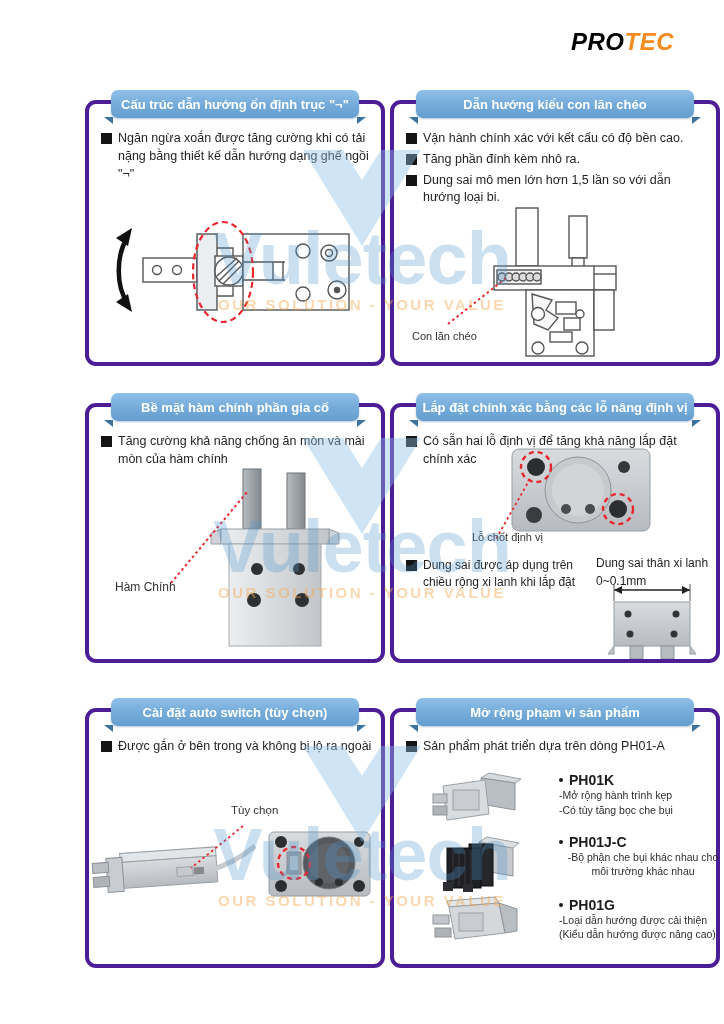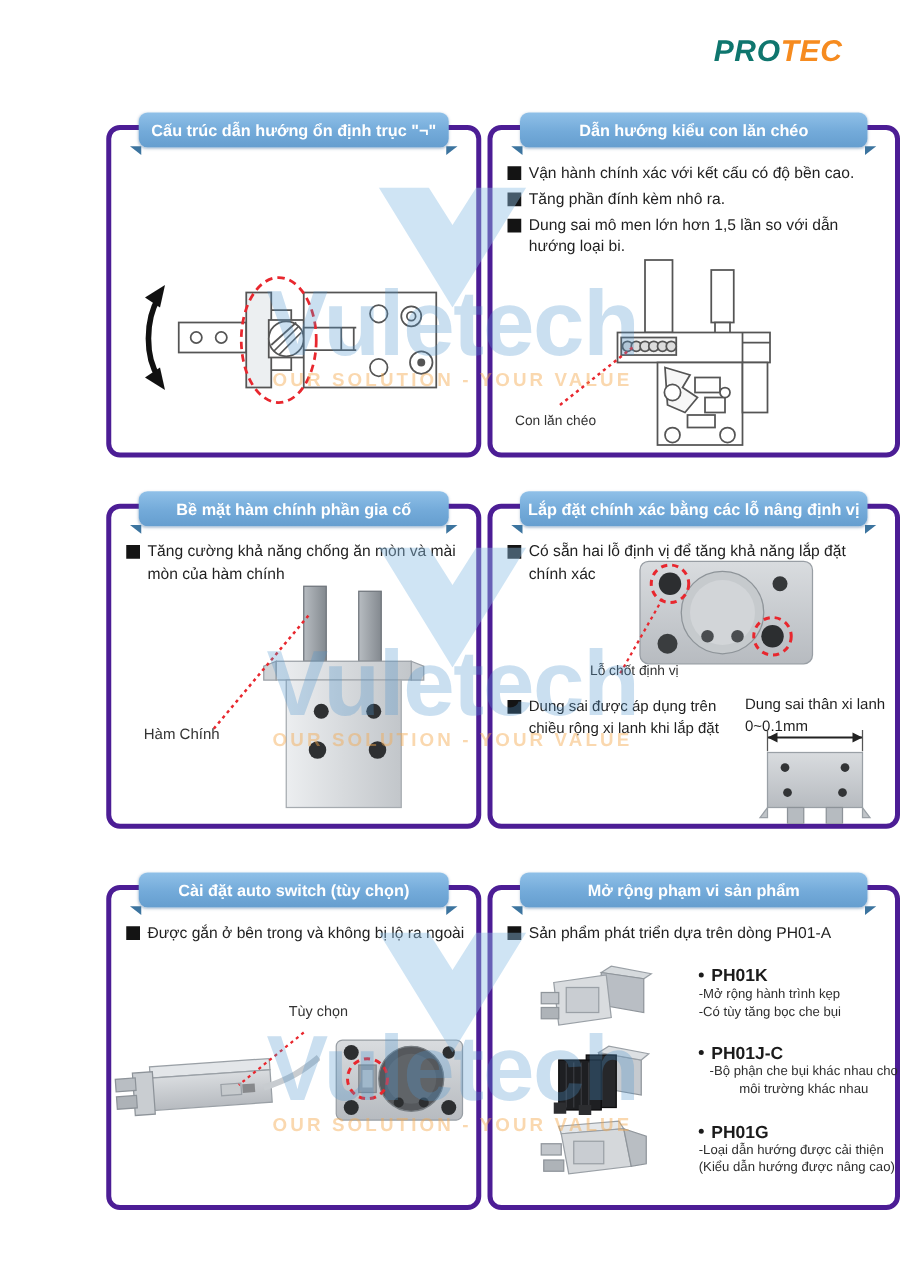--- a/index.html
+++ b/index.html
@@ -1,21 +1,21 @@
 <!DOCTYPE html>
 <html><head>
 <meta charset="utf-8">
 <style>
   html,body{margin:0;padding:0;background:#fff;}
   .page{position:relative;width:724px;height:1024px;background:#ffffff;overflow:hidden;
         font-family:"Liberation Sans", sans-serif;color:#222;}
 
   
   .logo{position:absolute;top:28px;right:50px;font-size:24px;font-weight:bold;font-style:italic;letter-spacing:.5px;}
-  .logo-pro{color:#0f766e;}
+  .logo-pro{color:#000000;}
   .logo-tec{color:#f68b1f;}
 
   
   .panel{position:absolute;background:#fff;border:4px solid #4c1d95;border-radius:11px;}
   .p1{left:85px;top:100px;width:292px;height:258px;}
   .p2{left:390px;top:100px;width:322px;height:258px;}
   .p3{left:85px;top:403px;width:292px;height:252px;}
   .p4{left:390px;top:403px;width:322px;height:252px;}
   .p5{left:85px;top:708px;width:292px;height:252px;}
   .p6{left:390px;top:708px;width:322px;height:252px;}
@@ -69,20 +69,26 @@
   <div class="logo">
     <span class="logo-pro">PRO</span><span class="logo-tec">TEC</span>
   </div>
 
   <section class="panel p1">
     <div class="ribbon">
       <i class="fold fl"></i>
       <i class="fold fr"></i>
       <span>Cấu trúc dẫn hướng ổn định trục "¬"</span>
     </div>
+    <ul class="bullets">
+      <li>
+          <span class="sq"></span>
+          <span>Ngăn ngừa xoắn được tăng cường khi có tải nặng bằng thiết kế dẫn hướng dạng ghế ngồi "¬"</span>
+        </li>
+    </ul>
     <svg class="illus" style="left:18px;top:100px;" width="252" height="138" viewBox="0 0 252 138">
       <g class="stroke-draw">
         <rect x="36" y="54" width="54" height="24"></rect>
         <circle cx="50" cy="66" r="4.5"></circle>
           <circle cx="70" cy="66" r="4.5"></circle>
         <rect x="90" y="30" width="20" height="76" fill="#eceff1"></rect>
         <path d="M110,44 h16 v12 h-16 M110,92 h16 v-12 h-16" fill="none"></path>
         <rect x="108" y="52" width="28" height="30"></rect>
         <circle cx="122" cy="67" r="14"></circle>
         <line x1="112" y1="77" x2="132" y2="57"></line>

